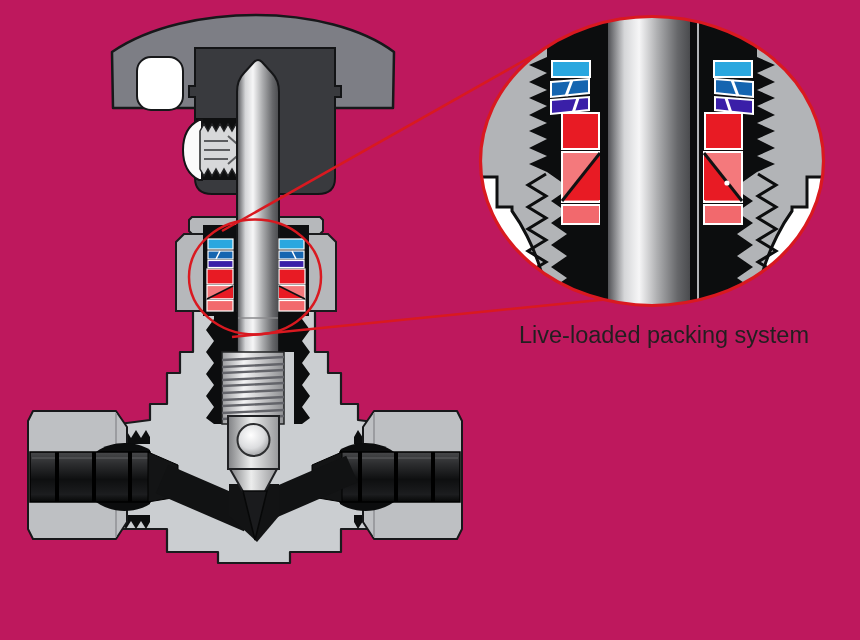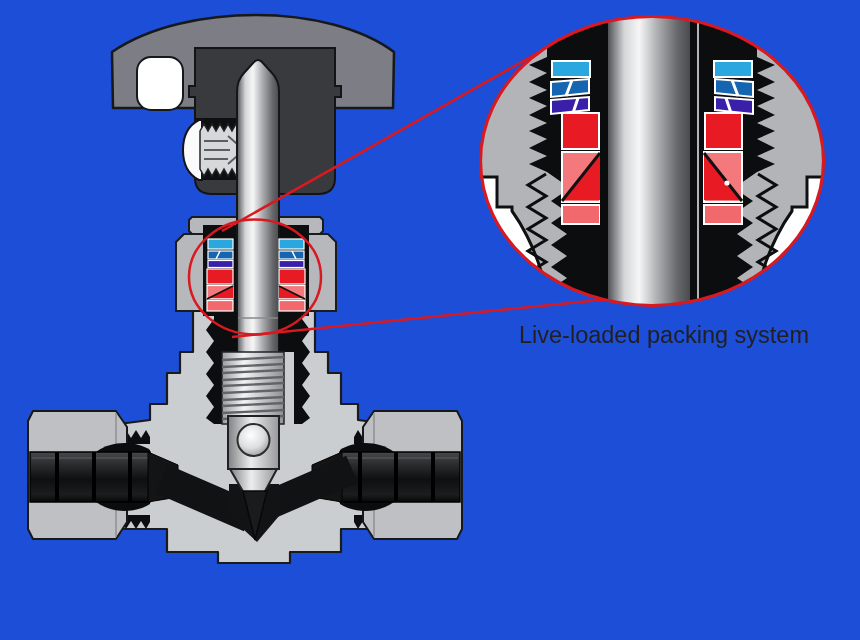--- a/index.html
+++ b/index.html
@@ -1,16 +1,16 @@
 <!DOCTYPE html>
 <html><head>
 <meta charset="utf-8">
 <style>
   html,body{margin:0;padding:0;background:#ffffff;}
-  .stage{position:relative;width:860px;height:640px;background:#1d4ed8;overflow:hidden;
+  .stage{position:relative;width:860px;height:640px;background:#be185d;overflow:hidden;
          font-family:"Liberation Sans", sans-serif;}
   svg{position:absolute;left:0;top:0;}
   .caption{font-family:"Liberation Sans", sans-serif;font-size:23.5px;fill:#221f20;}
 </style>
 </head>
 <body>
 
 <div class="stage">
 <svg width="860" height="640" viewBox="0 0 860 640">
   <defs>

